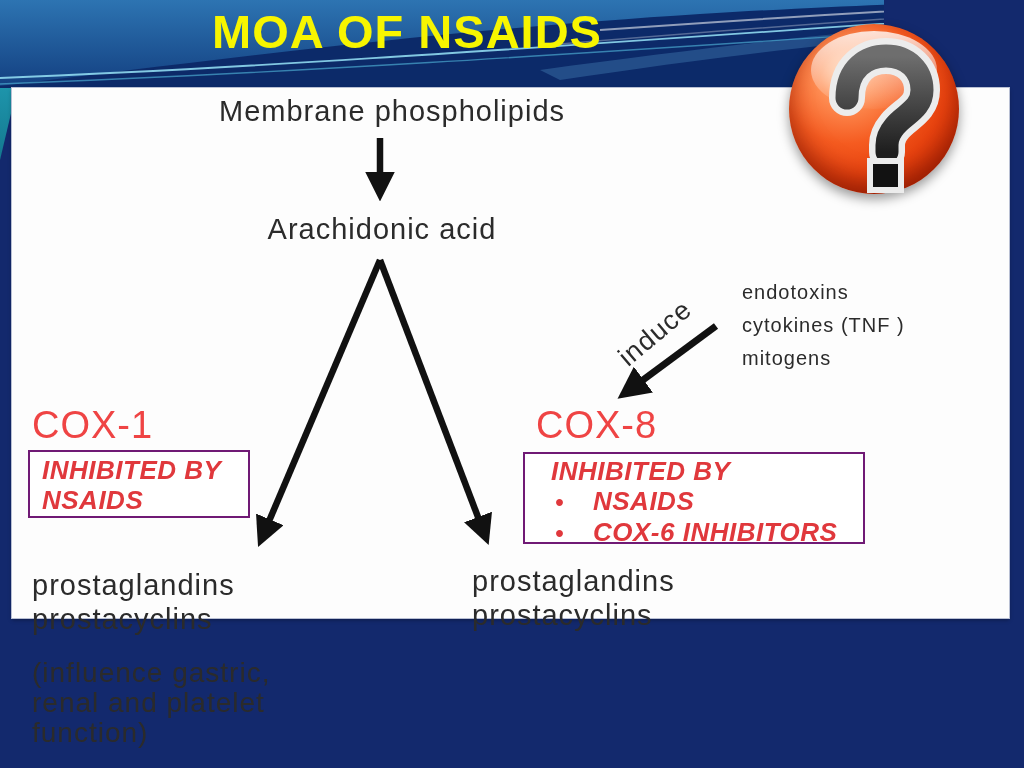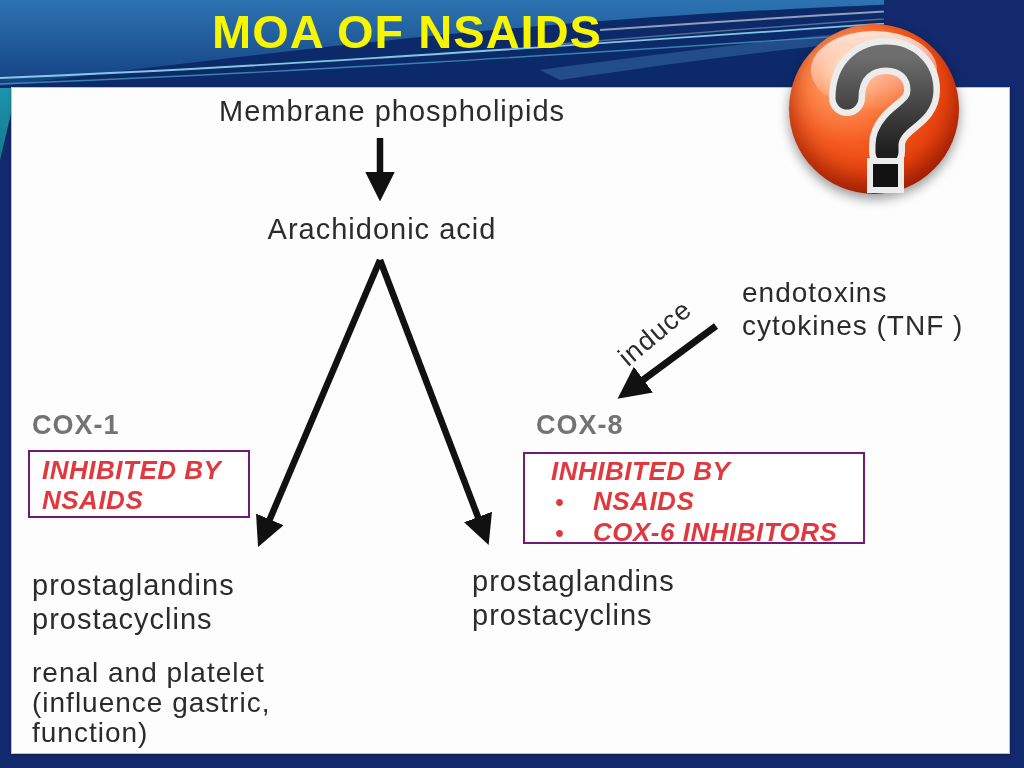--- a/index.html
+++ b/index.html
@@ -28,43 +28,43 @@
   
   .teal-wedge {
     position:absolute; left:0; top:54px; width:17px; height:106px;
     background:linear-gradient(180deg,#22a2b8,#14788f);
     clip-path:polygon(0 0, 100% 32%, 0 100%);
     z-index:1;
   }
 
   
   .panel {
-    position:absolute; left:12px; top:88px; width:997px; height:665px;
+    position:absolute; left:12px; top:88px; width:997px; height:530px;
     background:#FDFDFD;
     box-shadow:0 0 0 1px #B9C0D4, 0 2px 4px rgba(0,0,0,.35);
     z-index:3;
   }
   .panel svg.arrows { position:absolute; left:0; top:0; }
 
   .dtext {
     position:absolute; color:#2B2B2B; letter-spacing:1px;
     font-size:29px; line-height:34px; white-space:nowrap;
   }
   .centered { text-align:center; }
 
   .node-membrane  { left:140px; top:6px;  width:480px; }
   .node-arachid   { left:200px; top:124px; width:340px; }
 
   .induce-label {
     left:578px; top:228px; width:130px; text-align:center;
     font-size:27px; transform:rotate(-40deg);
   }
-  .inducers { left:730px; top:188px; font-size:28px; line-height:33px; }
-
-  .cox-label { font-size:27px; font-weight:bold; color:#737373; }
+  .inducers { left:730px; top:188px; font-size:20px; line-height:33px; }
+
+  .cox-label { font-size:38px; font-weight:normal; color:#ef4444; }
   .cox1-label { left:20px;  top:320px; }
   .cox2-label { left:524px; top:320px; }
 
   .red-box {
     position:absolute; background:#FFFFFF;
     border:2px solid #701a75;
     color:#E0383C; font-style:italic; font-weight:bold;
     font-size:26px; line-height:30px; letter-spacing:.5px;
     white-space:nowrap;
   }
@@ -133,20 +133,21 @@
 
   <div class="dtext centered node-membrane">Membrane phospholipids</div>
 
   <div class="dtext centered node-arachid">Arachidonic acid</div>
 
   <div class="dtext induce-label">induce</div>
 
   <div class="dtext inducers">
     <div>endotoxins</div>
     <div>cytokines (TNF )</div>
+    <div>mitogens</div>
   </div>
 
   <div class="dtext cox-label cox1-label">COX-1</div>
 
   <div class="red-box cox1-box">
     <div>INHIBITED BY</div>
     <div>NSAIDS</div>
   </div>
 
   <div class="dtext cox-label cox2-label">COX-8</div>
@@ -162,22 +163,22 @@
       <span>COX-6 INHIBITORS</span>
     </div>
   </div>
 
   <div class="dtext left-products">
     <div>prostaglandins</div>
     <div>prostacyclins</div>
   </div>
 
   <div class="dtext left-note">
+    <div>(influence gastric,</div>
     <div>renal and platelet</div>
-    <div>(influence gastric,</div>
     <div>function)</div>
   </div>
 
   <div class="dtext right-products">
     <div>prostaglandins</div>
     <div>prostacyclins</div>
   </div>
 
 </div>
 

